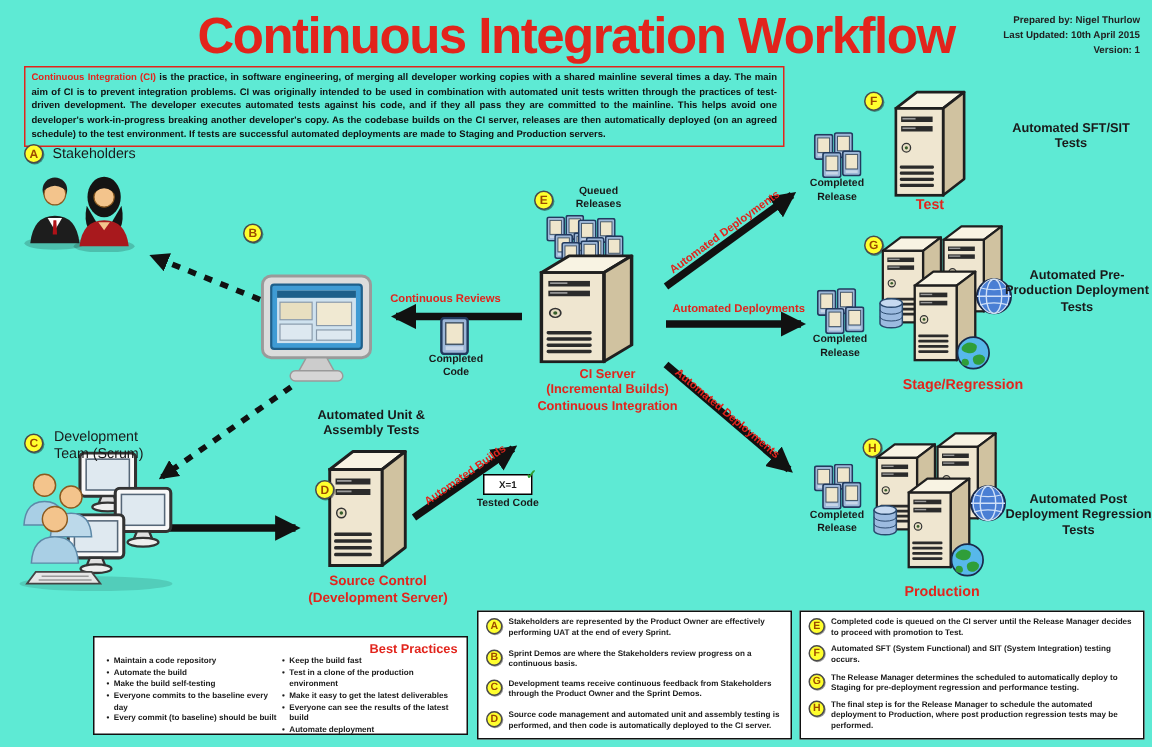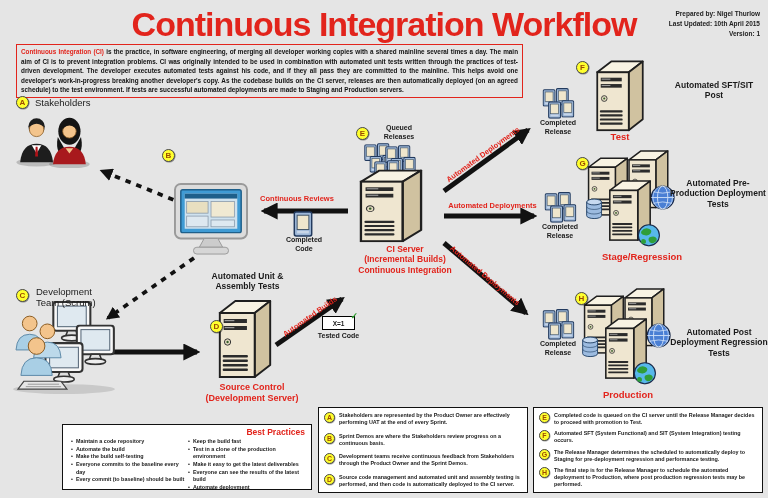--- a/index.html
+++ b/index.html
@@ -1,18 +1,18 @@
 <!DOCTYPE html>
 <html><head>
 <meta charset="utf-8">
 <style>
   *{margin:0;padding:0;box-sizing:border-box}
   html,body{width:768px;height:498px}
   body{font-family:"Liberation Sans",sans-serif;background:#fff;color:#1a1a1a}
-  #canvas{position:relative;width:768px;height:498px;background:#e5e5e5;overflow:hidden}
+  #canvas{position:relative;width:768px;height:498px;background:#5eead4;overflow:hidden}
   .abs{position:absolute}
   .red{color:#e2241c}
   .lbl{font-weight:bold;text-align:center;line-height:1.22}
   .llbl{font-weight:normal;line-height:1.2}
   #title{left:0;top:5px;width:768px;text-align:center;font-size:34px;font-weight:bold;letter-spacing:-1px;color:#e2241c}
   #prep{right:8px;top:9px;text-align:right;font-size:6.5px;line-height:1.55;color:#222;font-weight:600}
   #introBox{left:16px;top:44px;width:507px;border:1px solid #e2241c;padding:2px 4px;font-size:6.35px;line-height:1.5;text-align:justify;font-weight:600;color:#111}
   .badge{position:absolute;width:13px;height:13px;border-radius:50%;background:#ffff2e;border:1px solid #4a4a4a;color:#9c4a00;font-size:8px;font-weight:bold;display:flex;align-items:center;justify-content:center;box-shadow:.6px .6px 0 rgba(0,0,0,.4);z-index:5}
   .rot{transform-origin:center center}
   .flowlbl{font-size:7.5px;font-weight:bold;color:#e2241c;text-align:center;white-space:nowrap}
@@ -262,21 +262,21 @@
     </svg>
   <div class="abs lbl txt" style="left:528px;top:340px;width:60px;font-size:7px">
       <div>Completed Release</div>
     </div>
 
   <div class="badge" style="left:576px;top:61px">F</div>
   <svg class="abs icon" style="left:592px;top:56px" width="56" height="76" viewBox="0 0 64 84" preserveAspectRatio="none">
       <use href="#sym-tower" width="64" height="84"></use>
     </svg>
   <div class="abs lbl red txt" style="left:595px;top:131px;width:50px;font-size:9.5px">Test</div>
-  <div class="abs lbl txt" style="left:668px;top:80px;width:92px;font-size:8.5px">Automated SFT/SIT Post</div>
+  <div class="abs lbl txt" style="left:668px;top:80px;width:92px;font-size:8.5px">Automated SFT/SIT Tests</div>
 
   <div class="badge" style="left:576px;top:157px">G</div>
   <svg class="abs icon" style="left:584px;top:146px" width="92" height="104" viewBox="0 0 100 112">
       <use href="#sym-cluster" width="100" height="112"></use>
     </svg>
   <div class="abs lbl red txt" style="left:586px;top:251px;width:112px;font-size:9.5px">Stage/Regression</div>
   <div class="abs lbl txt" style="left:670px;top:178px;width:96px;font-size:8.5px">Automated Pre-Production Deployment Tests</div>
 
   <div class="badge" style="left:575px;top:292px">H</div>
   <svg class="abs icon" style="left:580px;top:284px" width="92" height="104" viewBox="0 0 100 112">

